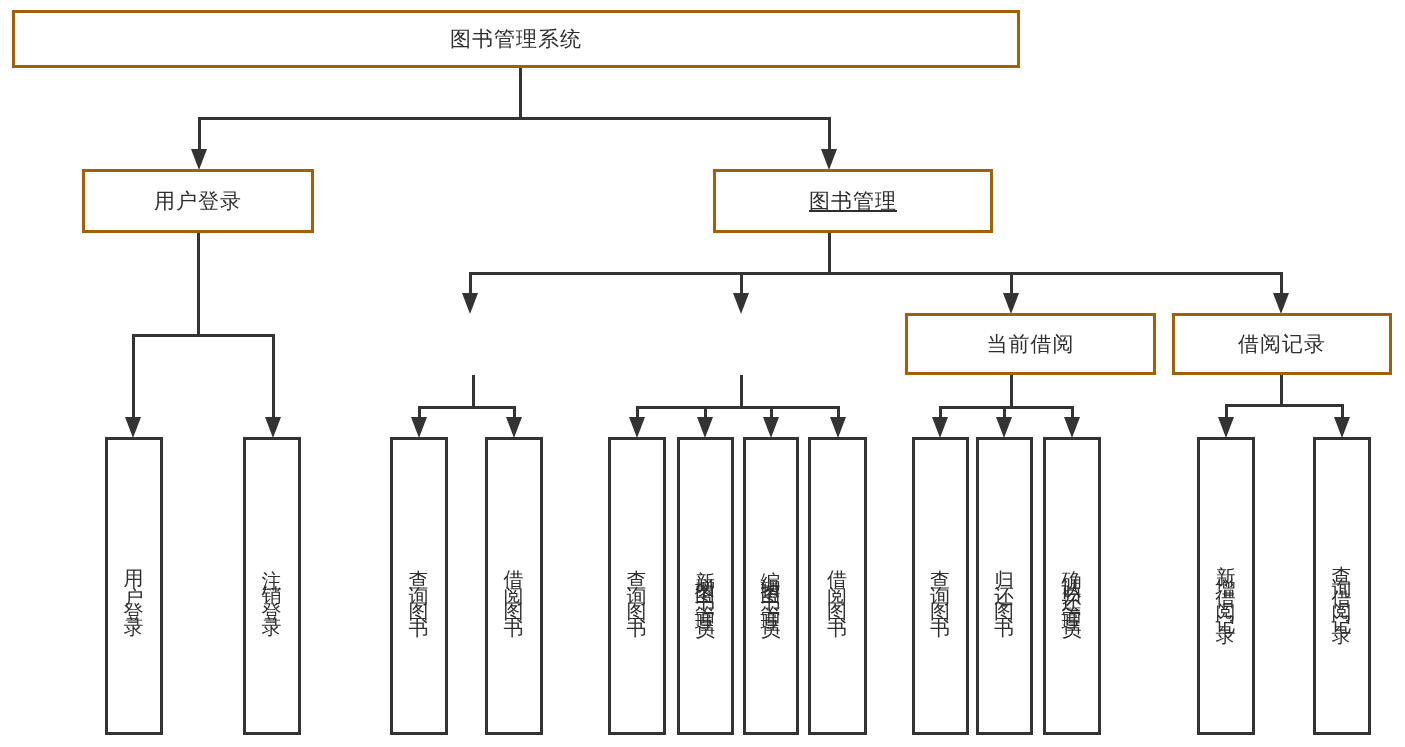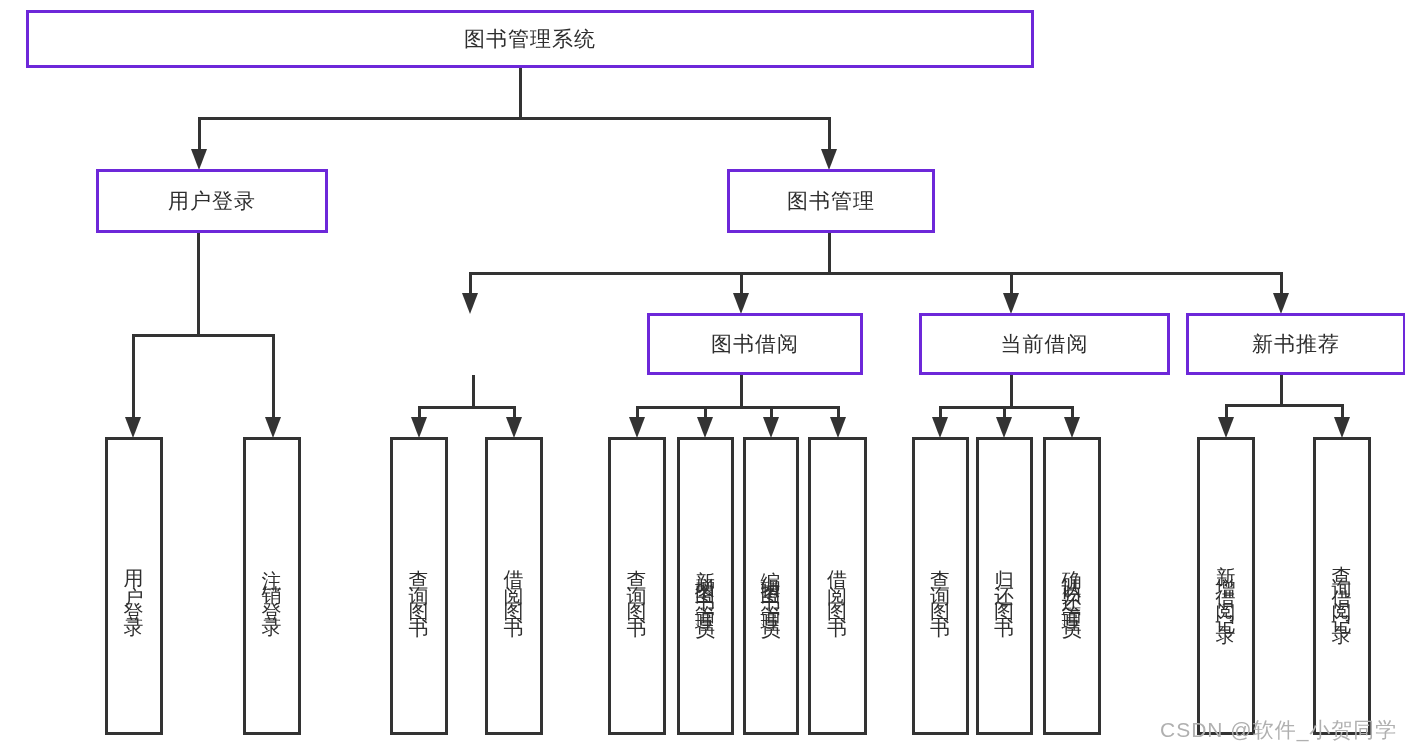--- a/index.html
+++ b/index.html
@@ -2,23 +2,23 @@
 <html><head>
 <meta charset="utf-8">
 <style>
   html,body { margin:0; padding:0; background:#ffffff; }
   #canvas {
     position:relative; width:1405px; height:747px; background:#ffffff;
     font-family:"Liberation Sans","DejaVu Sans",sans-serif; overflow:hidden;
   }
   .box {
     position:absolute; box-sizing:border-box;
-    border:3px solid #6d28d9; background:#ffffff;
+    border:3px solid #a16207; background:#ffffff;
     display:flex; align-items:center; justify-content:center;
-    font-size:21px; color:#2e2e2e; letter-spacing:1px; white-space:nowrap;margin-left:14px;
+    font-size:21px; color:#2e2e2e; letter-spacing:1px; white-space:nowrap;
   }
   .vbox {
     position:absolute; box-sizing:border-box;
     border:3px solid #333333; background:#ffffff;
     display:flex; align-items:center; justify-content:center;
   }
   .vtext {
     writing-mode:vertical-rl; text-orientation:mixed;
     font-size:20px; color:#2e2e2e; line-height:1; white-space:nowrap;
   }
@@ -94,25 +94,24 @@
       <div class="arrow" style="left: 932px; top: 417px; border-top-color: rgb(51, 51, 51);"></div>
       <div class="arrow" style="left: 996px; top: 417px; border-top-color: rgb(51, 51, 51);"></div>
       <div class="arrow" style="left: 1064px; top: 417px; border-top-color: rgb(51, 51, 51);"></div>
       <div class="arrow" style="left: 1218px; top: 417px; border-top-color: rgb(51, 51, 51);"></div>
       <div class="arrow" style="left: 1334px; top: 417px; border-top-color: rgb(51, 51, 51);"></div>
     </div>
 
   <div class="box" style="left:12px; top:10px; width:1008px; height:58px;">图书管理系统</div>
 
   <div class="box" style="left:82px; top:169px; width:232px; height:64px;">用户登录</div>
-  <div class="box" style="left:713px; top:169px; width:208px; height:64px;">图书管理</div>
+  <div class="box" style="left:713px; top:169px; width:280px; height:64px;text-decoration:underline;">图书管理</div>
 
-  <div class="box" style="left:633px; top:313px; width:216px; height:62px;">图书借阅</div>
   <div class="box" style="left:905px; top:313px; width:251px; height:62px;">当前借阅</div>
-  <div class="box" style="left:1172px; top:313px; width:220px; height:62px;">新书推荐</div>
+  <div class="box" style="left:1172px; top:313px; width:220px; height:62px;">借阅记录</div>
 
   <div class="vbox" style="left:105px; top:437px; width:58px; height:298px;">
     <span class="vtext v4">用户登录</span>
     </div>
   <div class="vbox" style="left:243px; top:437px; width:58px; height:298px;">
     <span class="vtext v4">注销登录</span>
     </div>
 
   <div class="vbox" style="left:390px; top:437px; width:58px; height:298px;">
     <span class="vtext v4">查询图书</span>
@@ -144,14 +143,13 @@
     <span class="vtext v9">确认归还（管理员）</span>
     </div>
 
   <div class="vbox" style="left:1197px; top:437px; width:58px; height:298px;">
     <span class="vtext v6">新增借阅记录</span>
     </div>
   <div class="vbox" style="left:1313px; top:437px; width:58px; height:298px;">
     <span class="vtext v6">查询借阅记录</span>
     </div>
 
-  <div id="watermark">CSDN @软件_小贺同学</div>
 </div>
 
 </body></html>

